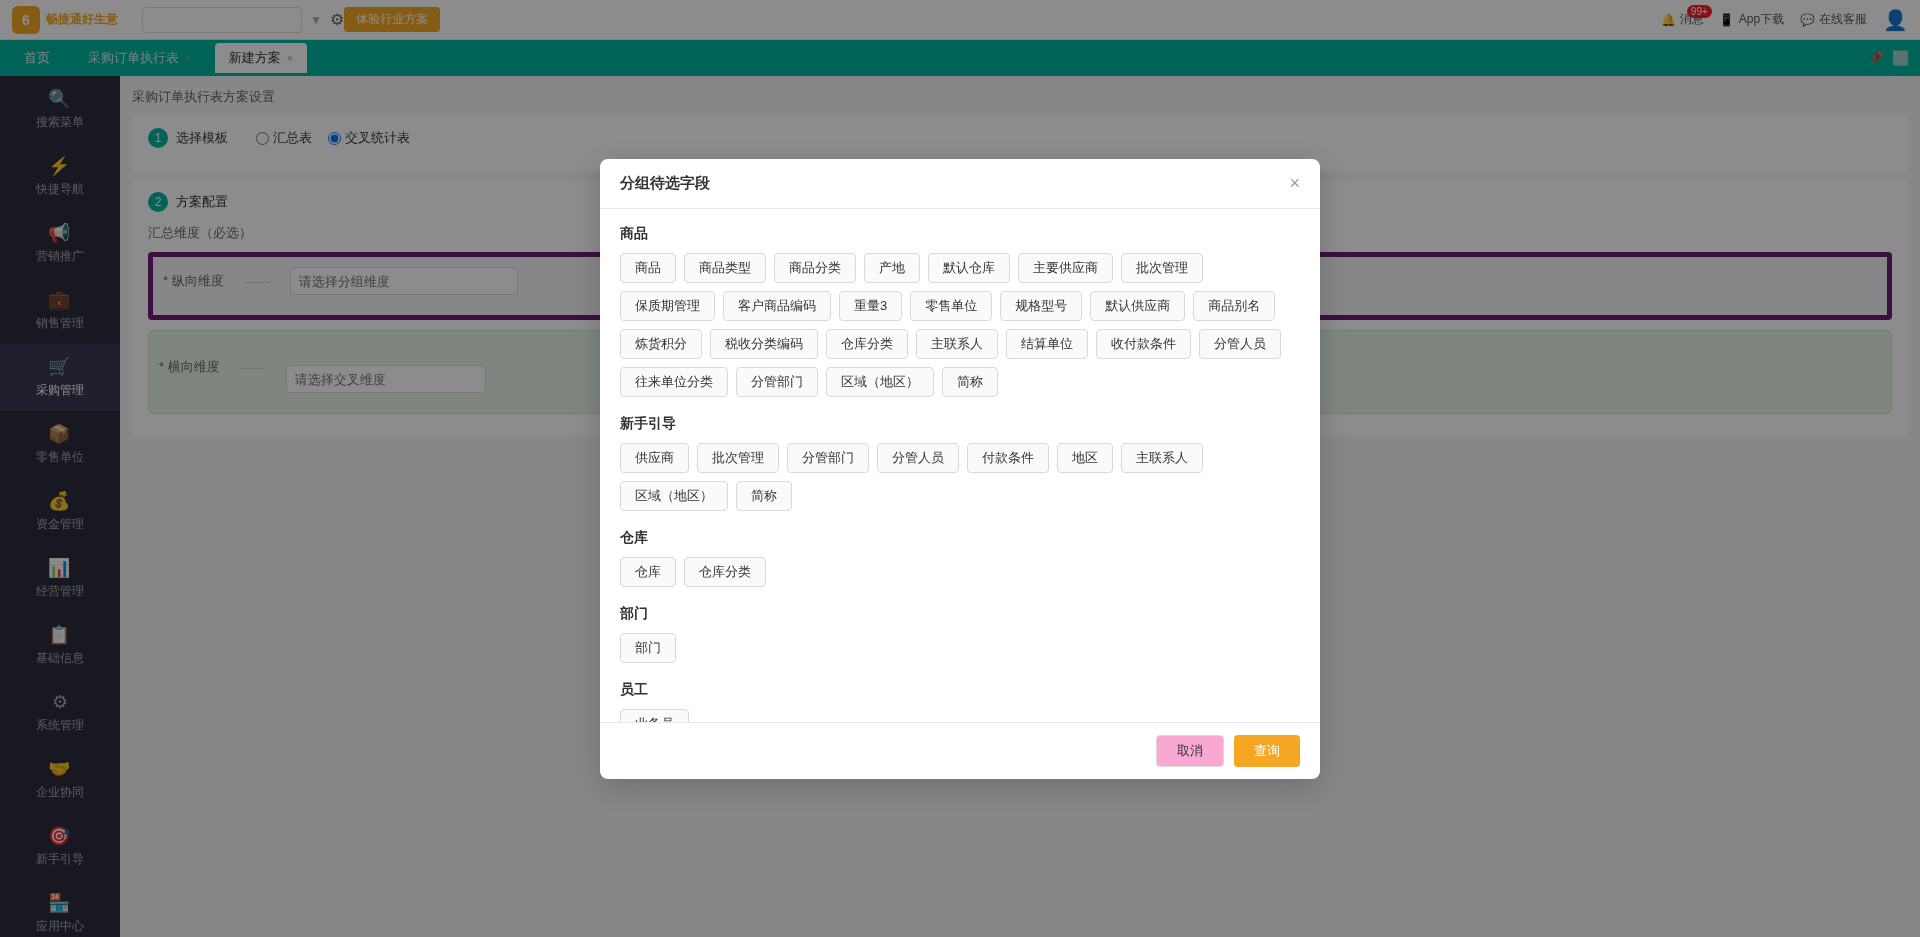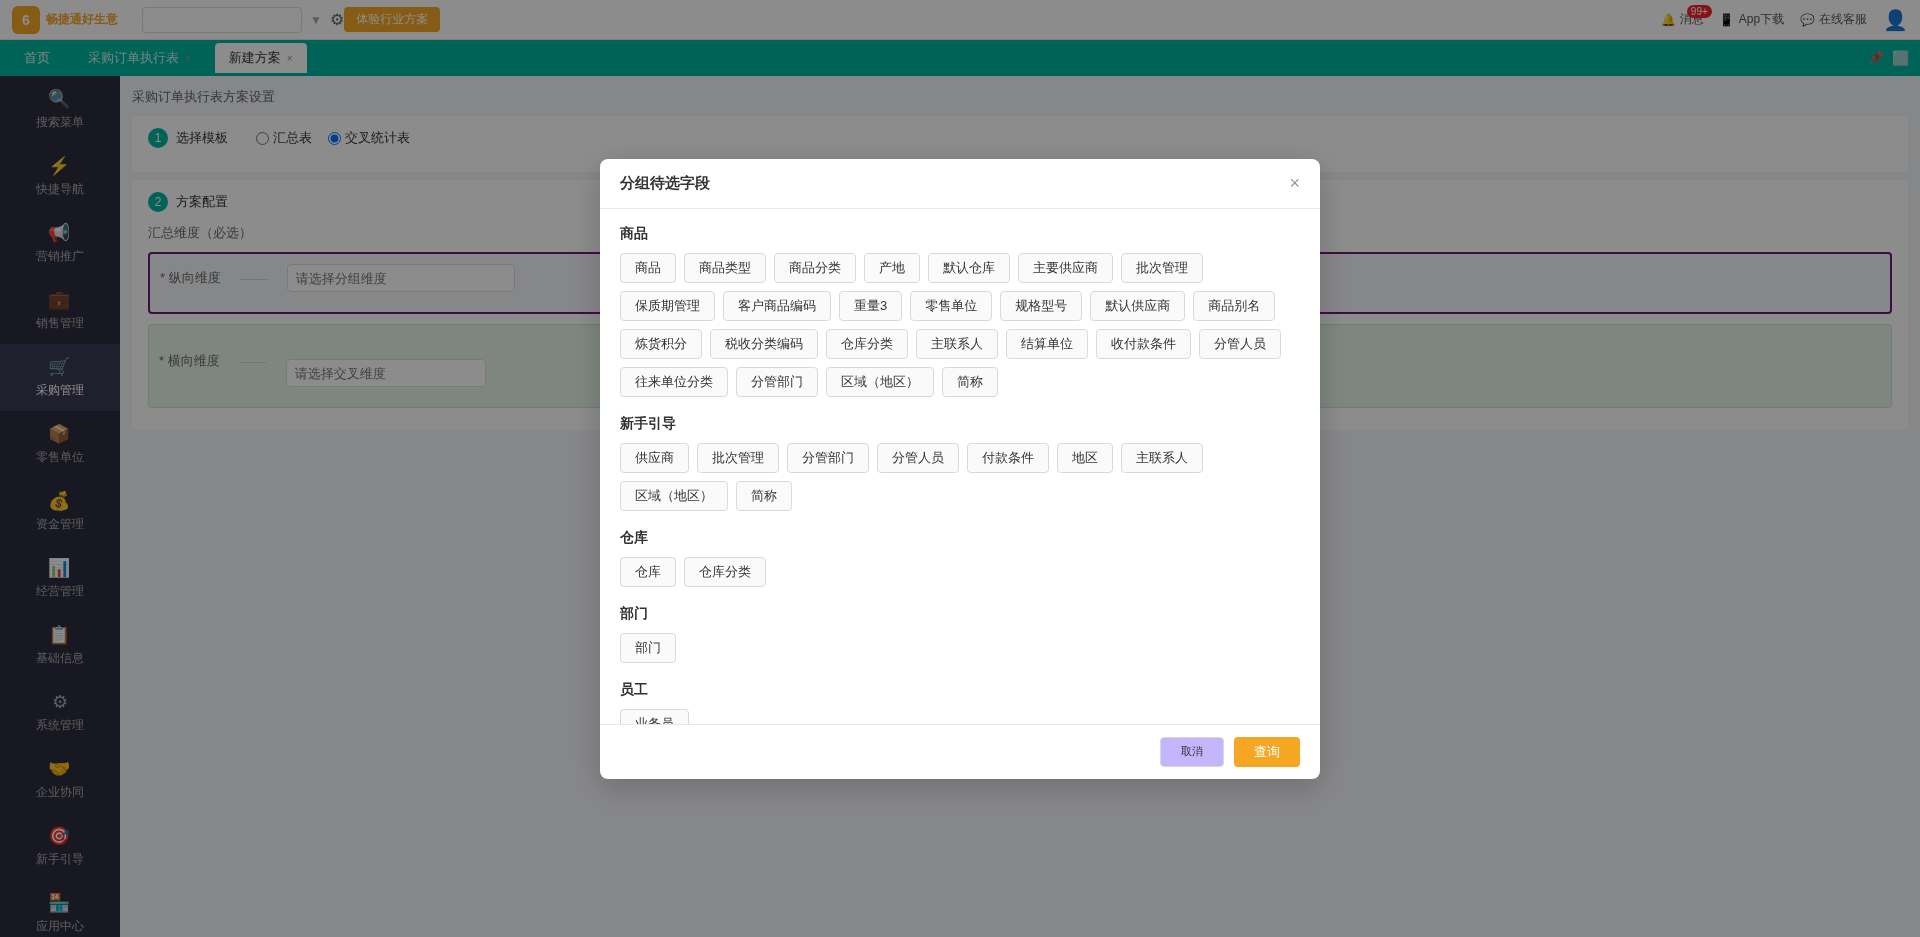--- a/index.html
+++ b/index.html
@@ -55,21 +55,21 @@
     .field-section-title { font-size: 14px; font-weight: 600; color: #333; margin-bottom: 10px; }
     .field-tags { display: flex; flex-wrap: wrap; gap: 8px; }
     .field-tag { border: 1px solid #d9d9d9; border-radius: 4px; padding: 5px 14px; font-size: 13px; color: #333; cursor: pointer; background: #fafafa; }
 
     
     .modal-body::-webkit-scrollbar { width: 6px; }
     .modal-body::-webkit-scrollbar-track { background: #f0f0f0; }
     .modal-body::-webkit-scrollbar-thumb { background: #ccc; border-radius: 3px; }
 
     
-    .btn-cancel { border: 1px solid #d9d9d9; background: #c4b5fd; color: #333; border-radius: 4px; padding: 6px 20px; cursor: pointer; font-size: 11px; font-family: Liberation Serif, serif; }
+    .btn-cancel { border: 1px solid #d9d9d9; background: #f9a8d4; color: #333; border-radius: 4px; padding: 6px 20px; cursor: pointer; font-size: 13px; font-family: Liberation Serif, serif; }
     .btn-confirm { background: #f5a623; border: none; color: white; border-radius: 4px; padding: 6px 20px; cursor: pointer; font-size: 13px; }
 
     
     .bg-section { background: #fff; border-radius: 4px; padding: 12px 16px; margin-bottom: 8px; }
     .form-row { display: flex; align-items: center; gap: 12px; margin-bottom: 10px; }
     .form-label { color: #666; font-size: 13px; min-width: 80px; }
     .form-input { border: 1px solid #ddd; border-radius: 4px; padding: 4px 8px; font-size: 13px; color: #333; height: 28px; min-width: 160px; }
   </style>
 </head>
 <body>
@@ -206,21 +206,21 @@
     </div>
 
     <div class="bg-section">
       <div class="section-title">
         <div class="step-badge">2</div>
         <span>方案配置</span>
       </div>
       <div class="form-row">
         <span class="form-label">汇总维度（必选）</span>
       </div>
-      <div style="background:#f5f6fa;border:2px solid #701a75;border-radius:4px;padding:10px;margin-bottom:10px;">
+      <div style="background:#f5f6fa;border:5px solid #701a75;border-radius:4px;padding:10px;margin-bottom:10px;">
         <div class="form-row">
           <span style="color:#666;min-width:60px;">* 纵向维度</span>
           <span style="color:#ccc;margin:0 8px;">——</span>
           <input class="form-input" type="text" style="width: 228px;" placeholder="请选择分组维度">
         </div>
       </div>
       <div style="background:#e8f5e9;border:1px solid #c8e6c9;border-radius:4px;padding:10px;margin-bottom:10px;">
         <div class="form-row">
           <span style="color:#666;min-width:60px;">* 横向维度</span>
           <span style="color:#ccc;margin:0 8px;">——</span>

